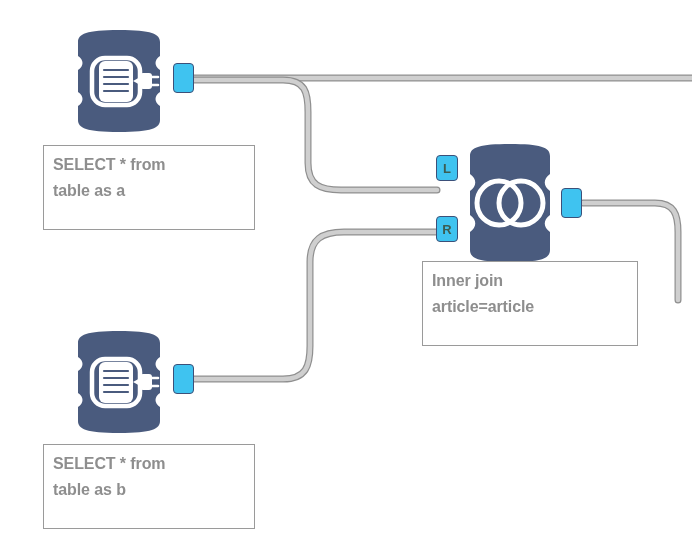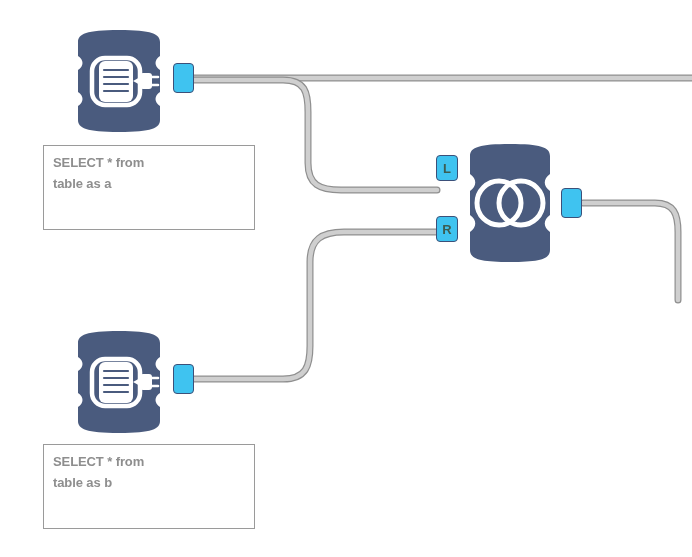--- a/index.html
+++ b/index.html
@@ -41,21 +41,21 @@
     line-height: 1;
   }
   .label-box {
     position: absolute;
     background: #ffffff;
     border: 1.6px solid #9a9a9a;
     box-sizing: border-box;
     padding: 6px 8px 6px 9px;
     font-family: "Liberation Sans", sans-serif;
     font-weight: bold;
-    font-size: 13px;
+    font-size: 16px;
     line-height: 1.62;
     color: #8e8e8e;
     white-space: pre-line;
     letter-spacing: -0.1px;
   }
 </style>
 </head>
 <body>
 
 <div id="canvas">
@@ -148,14 +148,16 @@
                L4 90 C11 85 11 78 4 73
                L4 49 C11 44 11 37 4 32 Z" fill="#4a5b7e"></path>
       <circle cx="33" cy="61" r="22" fill="none" stroke="#ffffff" stroke-width="5"></circle>
       <circle cx="55" cy="61" r="22" fill="none" stroke="#ffffff" stroke-width="5"></circle>
     </svg>
   </div>
   <div class="port" style="left:436px; top:155px; width:22px; height:26px;">L</div>
   <div class="port" style="left:436px; top:216px; width:22px; height:26px;">R</div>
   <div class="port" style="left:561px; top:188px; width:21px; height:30px;"></div>
 
+  <div class="label-box" style="left:422px; top:261px; width:216px; height:85px;">Inner join
+article=article</div>
 
 </div>
 
 </body></html>

